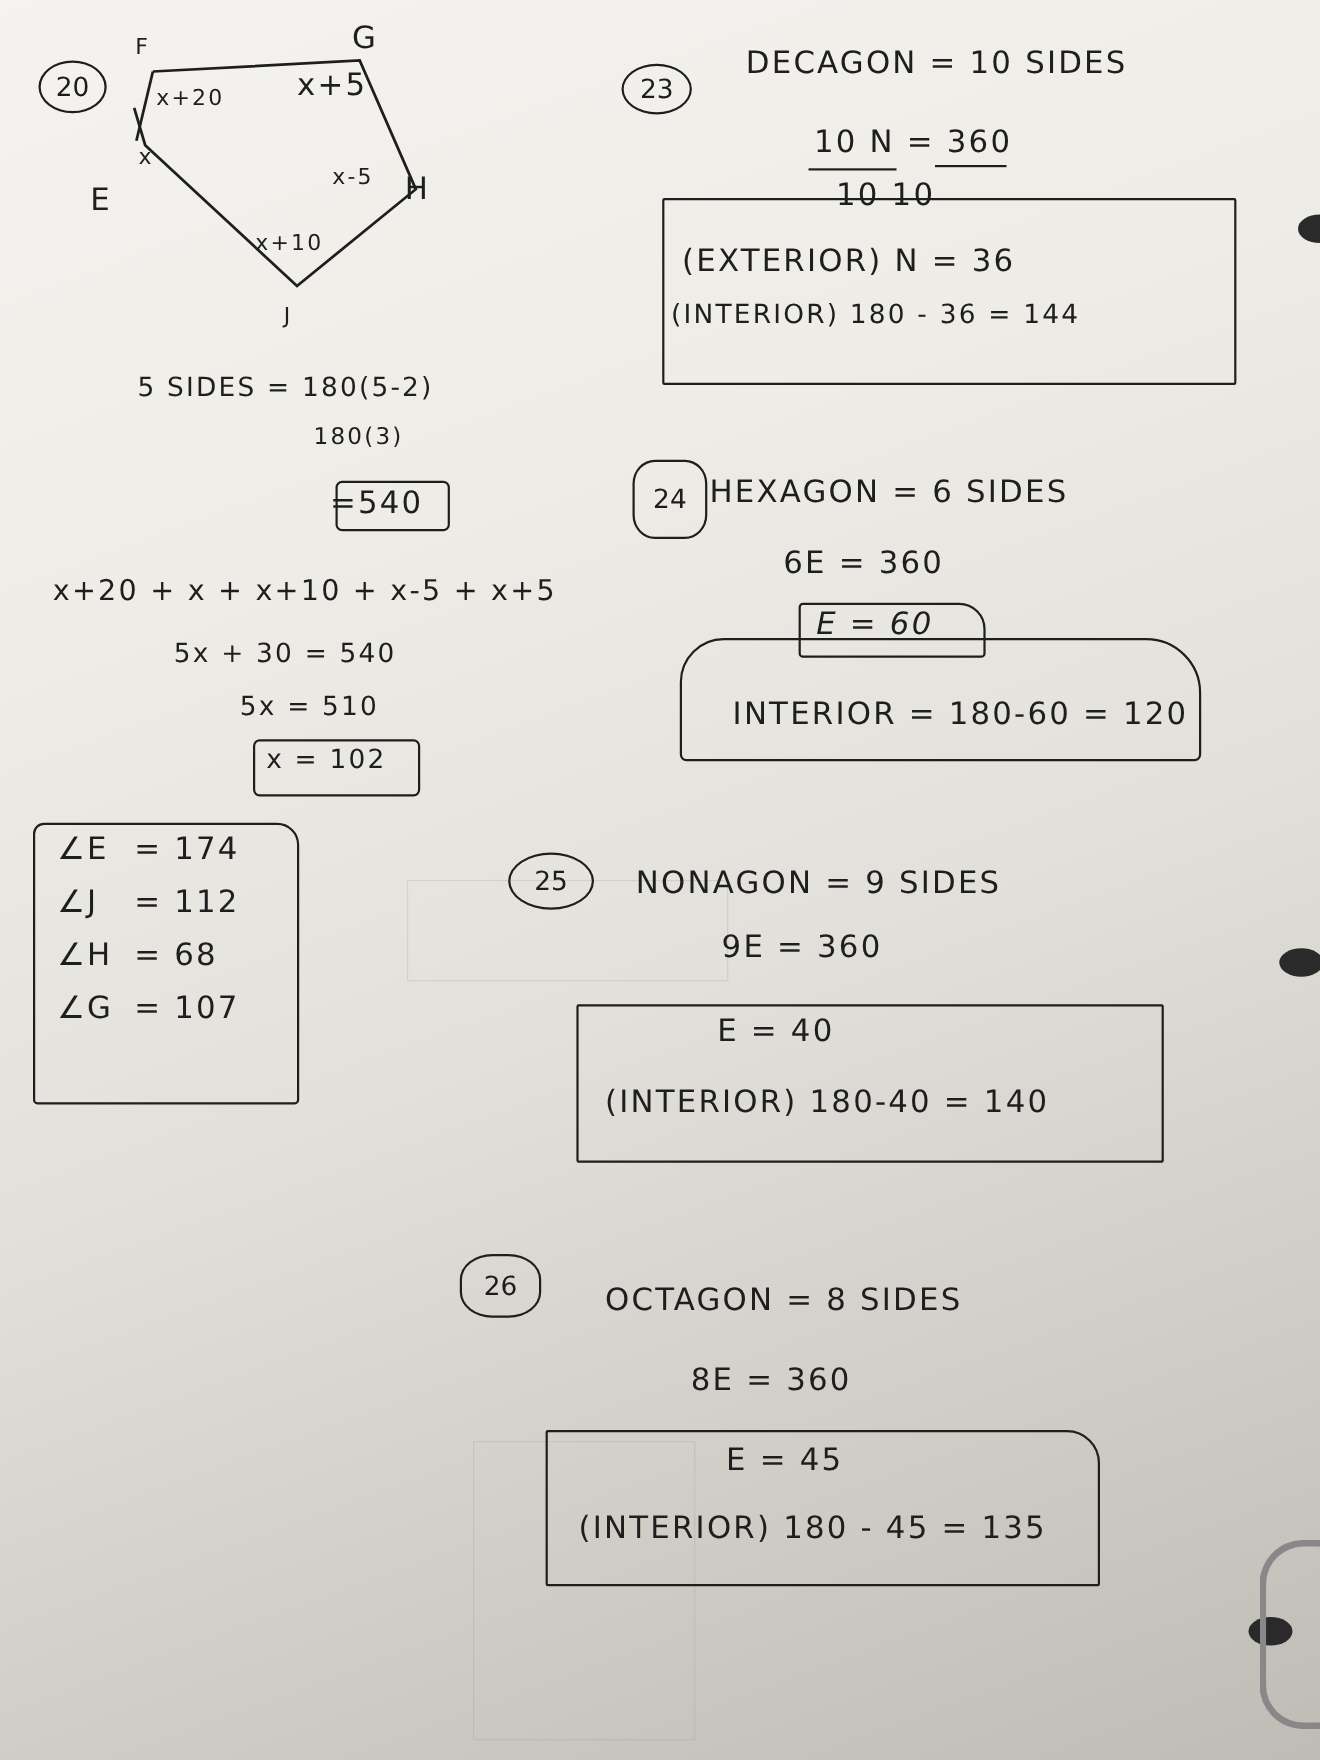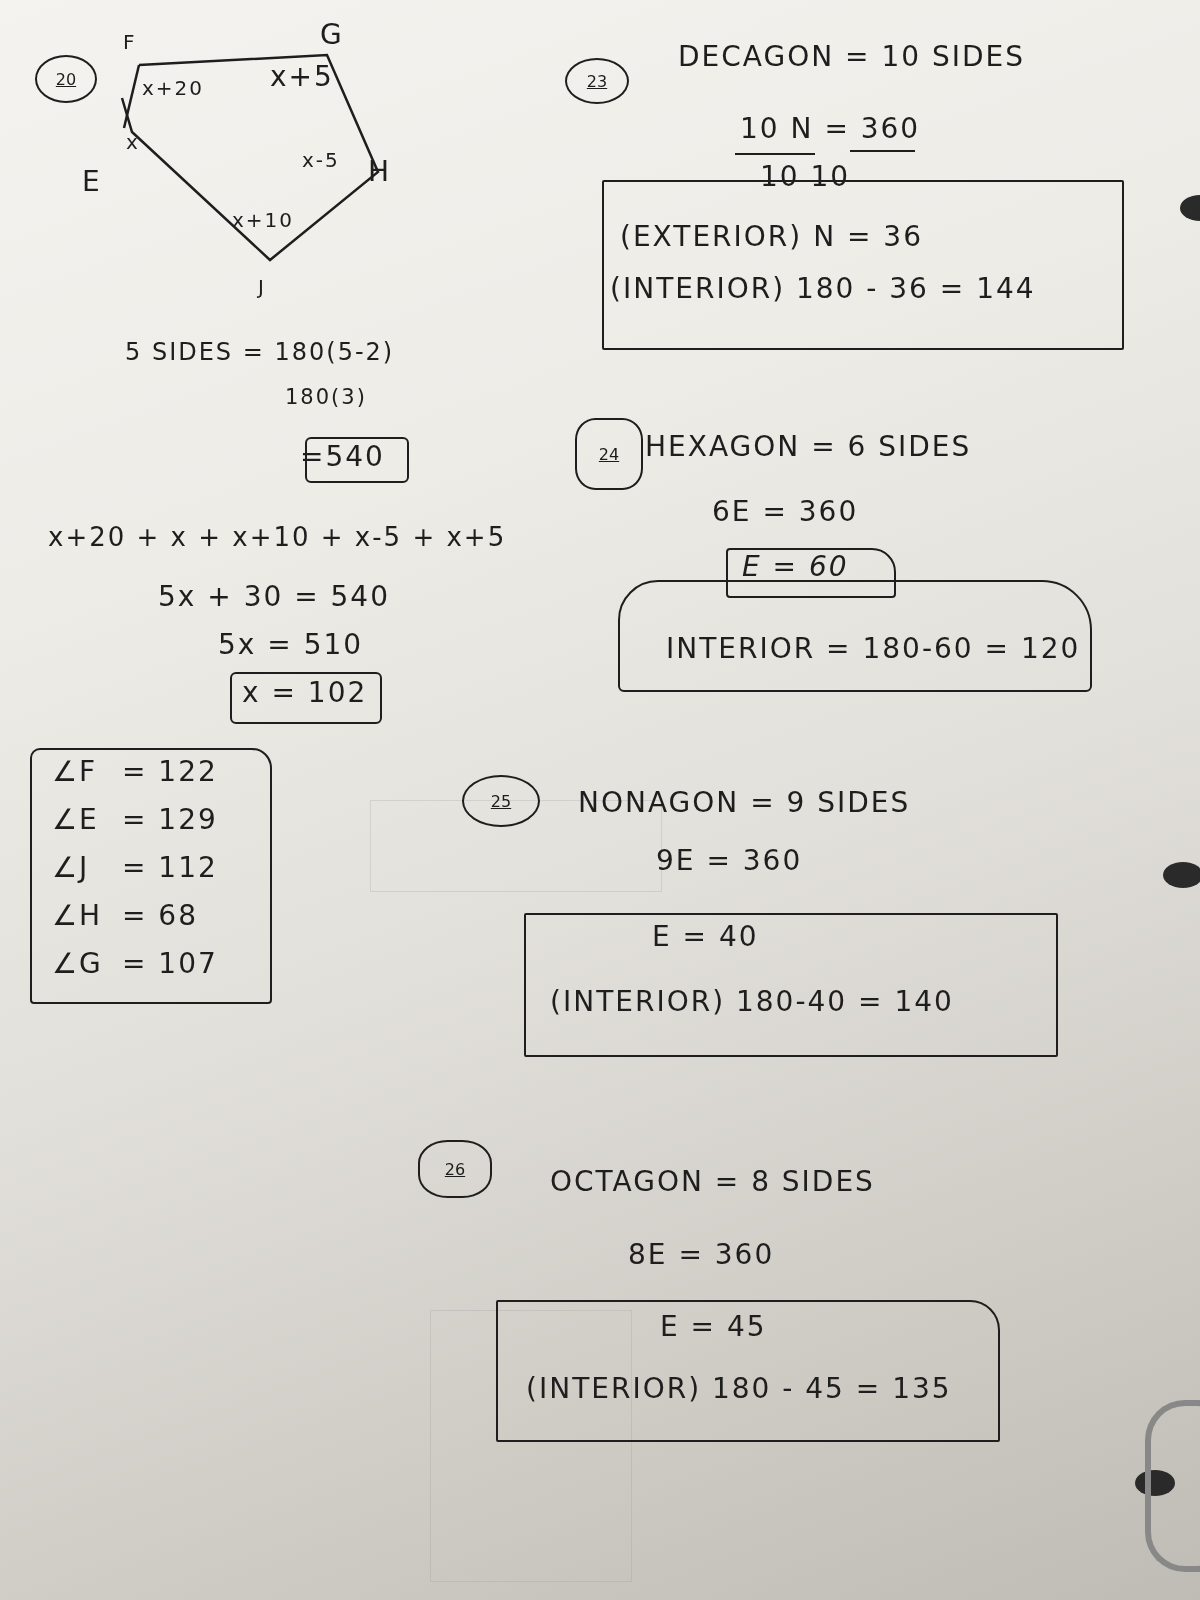--- a/index.html
+++ b/index.html
@@ -3,28 +3,28 @@
 <meta charset="utf-8">
 <style>
   html, body { margin:0; padding:0; }
   body {
     width:1200px; height:1600px; overflow:hidden; position:relative;
     background: linear-gradient(160deg, #f4f3ef 0%, #eeece7 30%, #e2e0db 55%, #cfccc6 80%, #bfbcb6 100%);
     font-family: "DejaVu Sans", sans-serif;
     color:#1c1c1c;
   }
   .hw { position:absolute; font-family:"DejaVu Sans", sans-serif; color:#1e1e1e; letter-spacing:2px; white-space:nowrap; }
-  .circ { position:absolute; border:2.5px solid #1e1e1e; border-radius:50%; display:flex; align-items:center; justify-content:center; font-size:16px;text-decoration:underline; }
+  .circ { position:absolute; border:2.5px solid #1e1e1e; border-radius:50%; display:flex; align-items:center; justify-content:center; font-size:24px; }
   .box { position:absolute; border:2.5px solid #1e1e1e; border-radius:6px; }
   .hole { position:absolute; width:40px; height:26px; background:#2a2a2a; border-radius:50%; }
   .ring { position:absolute; border:6px solid #888; border-radius:40px; }
   .ghost { position:absolute; border:1px solid rgba(150,150,150,0.25); }
   .sm { font-size:20px; }
   .md { font-size:28px; }
-  .lg { font-size:28px; }
+  .lg { font-size:24px; }
 </style>
 </head>
 <body>
 
 <div class="ghost" style="left:370px;top:800px;width:290px;height:90px;"></div>
 <div class="ghost" style="left:430px;top:1310px;width:200px;height:270px;"></div>
 
 <div class="hole" style="left:1180px;top:195px;"></div>
 <div class="hole" style="left:1163px;top:862px;"></div>
 <div class="hole" style="left:1135px;top:1470px;"></div>
@@ -55,22 +55,21 @@
 <span class="hw md" style="left:300px;top:440px;">=540</span>
 
 <span class="hw md" style="left:48px;top:522px;font-size:26px;">x+20 + x + x+10 + x-5 + x+5</span>
 <span class="hw lg" style="left:158px;top:580px;">5x + 30 = 540</span>
 <span class="hw lg" style="left:218px;top:628px;">5x = 510</span>
 <div class="box" style="left:230px;top:672px;width:148px;height:48px;"></div>
 <span class="hw lg" style="left:242px;top:676px;">x = 102</span>
 
 <div class="box" style="left:30px;top:748px;width:238px;height:252px;border-radius:10px 20px 4px 4px;"></div>
 <div style="position:absolute;left:52px;top:755px;">
-  <div style="height:48px;"><span class="hw md" style="position:static;display:inline-block;width:70px;">∠F</span><span class="hw md" style="position:static;">= 122</span></div>
-  <div style="height:48px;"><span class="hw md" style="position:static;display:inline-block;width:70px;">∠E</span><span class="hw md" style="position:static;">= 129</span></div>
+  <div style="height:48px;"><span class="hw md" style="position:static;display:inline-block;width:70px;">∠E</span><span class="hw md" style="position:static;">= 174</span></div>
   <div style="height:48px;"><span class="hw md" style="position:static;display:inline-block;width:70px;">∠J</span><span class="hw md" style="position:static;">= 112</span></div>
   <div style="height:48px;"><span class="hw md" style="position:static;display:inline-block;width:70px;">∠H</span><span class="hw md" style="position:static;">= 68</span></div>
   <div style="height:48px;"><span class="hw md" style="position:static;display:inline-block;width:70px;">∠G</span><span class="hw md" style="position:static;">= 107</span></div>
 </div>
 
 <div class="circ" style="left:565px;top:58px;width:60px;height:42px;">
   <span>23</span>
 </div>
 <span class="hw md" style="left:678px;top:40px;">DECAGON = 10 SIDES</span>
 <span class="hw md" style="left:740px;top:112px;">10 N = 360</span>

